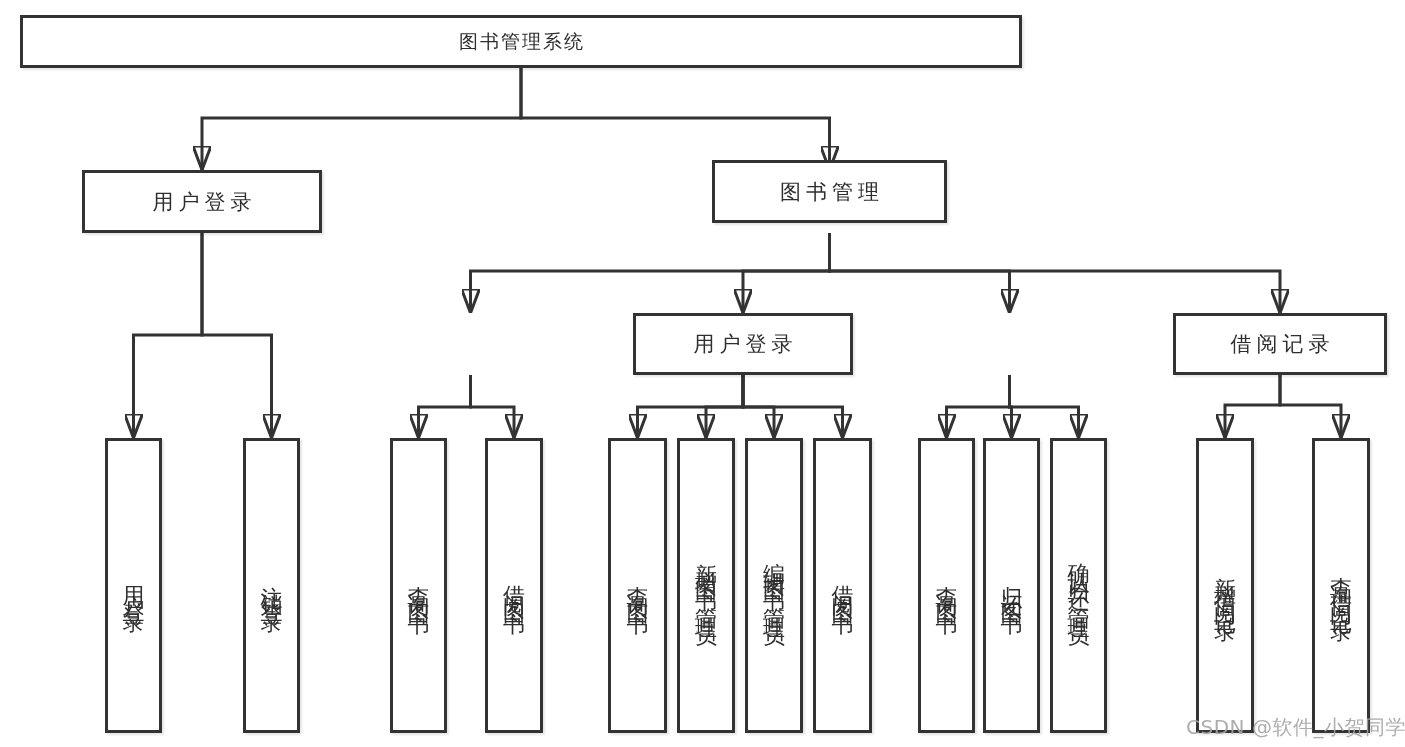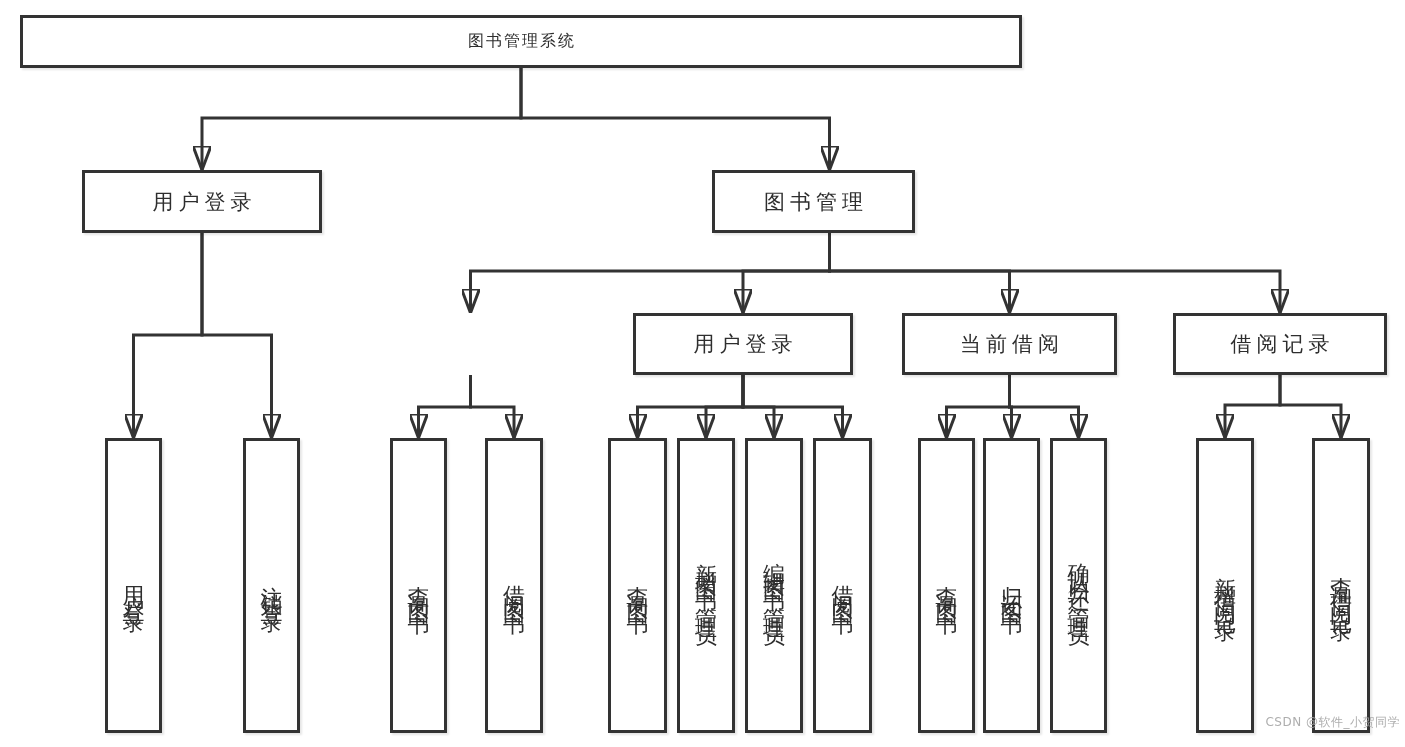--- a/index.html
+++ b/index.html
@@ -9,28 +9,28 @@
   }
   .connectors{position:absolute;left:0;top:0;width:1405px;height:747px;}
   .connectors path{stroke:#333333;stroke-width:3;fill:none;}
   .box{
     position:absolute;box-sizing:border-box;background:#ffffff;
     border:3px solid #333333;color:#2e2e2e;
     display:flex;align-items:center;justify-content:center;
     box-shadow:2px 2px 2px rgba(0,0,0,0.10);
   }
   .h-label{font-size:21px;letter-spacing:5px;text-indent:5px;white-space:nowrap;}
-  .root-label{font-size:16px;letter-spacing:2px;text-indent:2px;white-space:nowrap;}
+  .root-label{font-size:19px;letter-spacing:2px;text-indent:2px;white-space:nowrap;}
   .vtext{
     writing-mode:vertical-rl;text-orientation:mixed;
     font-size:22px;letter-spacing:9px;line-height:1;white-space:nowrap;
   }
   .watermark{
     position:absolute;left:1186px;top:714px;width:214px;
-    font-size:12px;color:#a5a5a5;letter-spacing:0.5px;white-space:nowrap;
+    font-size:20px;color:#a5a5a5;letter-spacing:0.5px;white-space:nowrap;
     text-align:right;opacity:0.9;
   }
 </style>
 </head>
 <body>
 
 <div class="canvas">
 
   <svg class="connectors" viewBox="0 0 1405 747" xmlns="http://www.w3.org/2000/svg">
     <defs>
@@ -66,29 +66,26 @@
     <path d="M1280 375 V405 H1341 V438" marker-end="url(#arrow)"></path>
   </svg>
 
   <div class="box" style="left:20px;top:15px;width:1002px;height:53px">
     <span class="root-label">图书管理系统</span>
   </div>
 
   <div class="box" style="left:82px;top:170px;width:240px;height:63px">
     <span class="h-label">用户登录</span>
   </div>
-  <div class="box" style="left:712px;top:170px;width:203px;height:63px">
+  <div class="box" style="left:712px;top:160px;width:235px;height:63px">
     <span class="h-label">图书管理</span>
   </div>
 
   <div class="box" style="left:633px;top:313px;width:220px;height:62px">
     <span class="h-label">用户登录</span>
-  </div>
-  <div class="box" style="left:902px;top:313px;width:215px;height:62px">
-    <span class="h-label">当前借阅</span>
   </div>
   <div class="box" style="left:1173px;top:313px;width:214px;height:62px">
     <span class="h-label">借阅记录</span>
   </div>
 
   <div class="box" style="left:105px;top:438px;width:57px;height:295px">
     <span class="vtext">用户登录</span>
   </div>
   <div class="box" style="left:243px;top:438px;width:57px;height:295px">
     <span class="vtext">注销登录</span>

